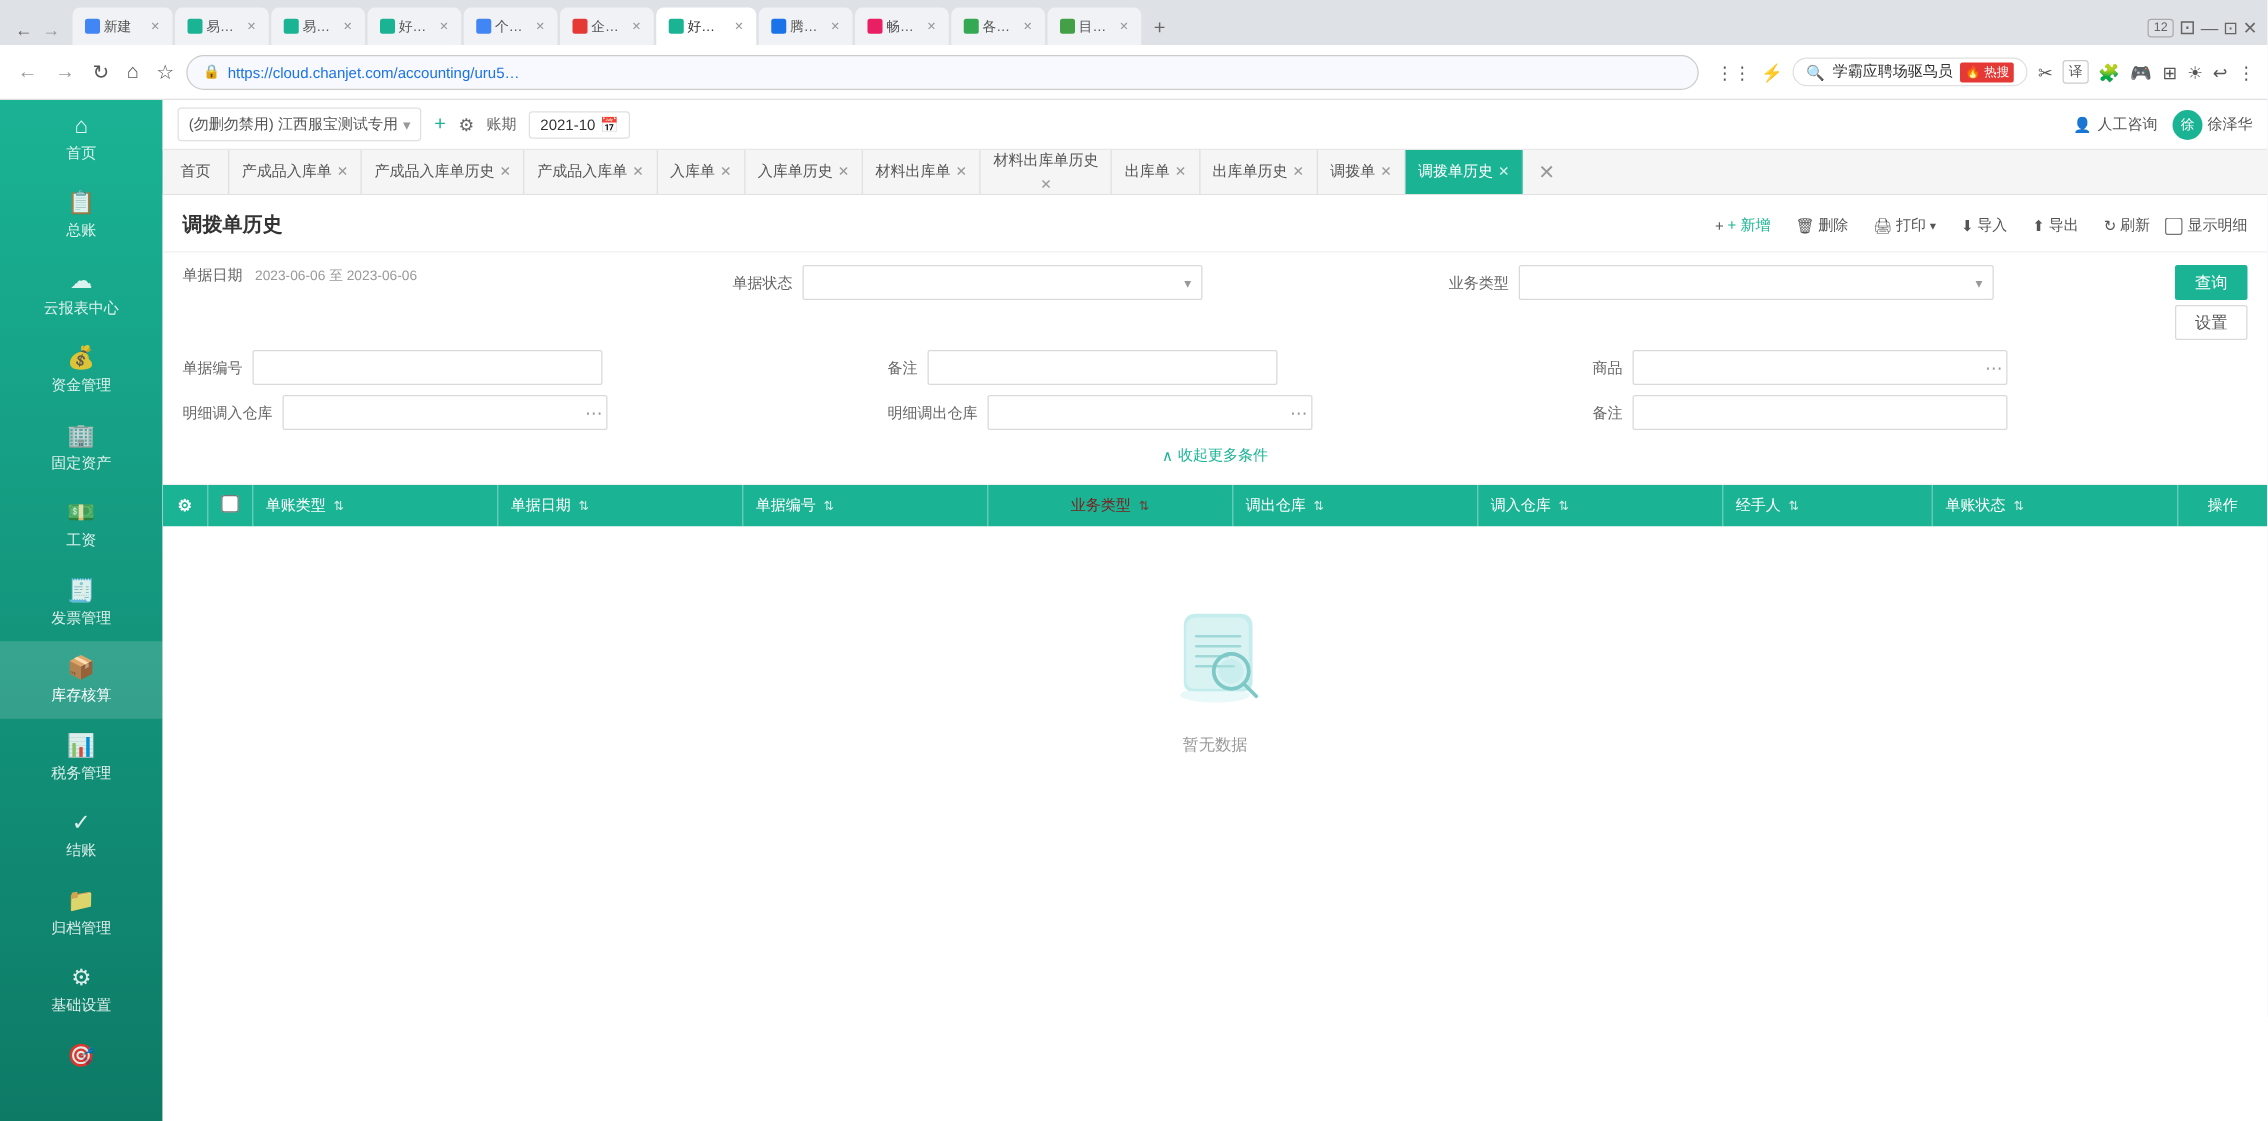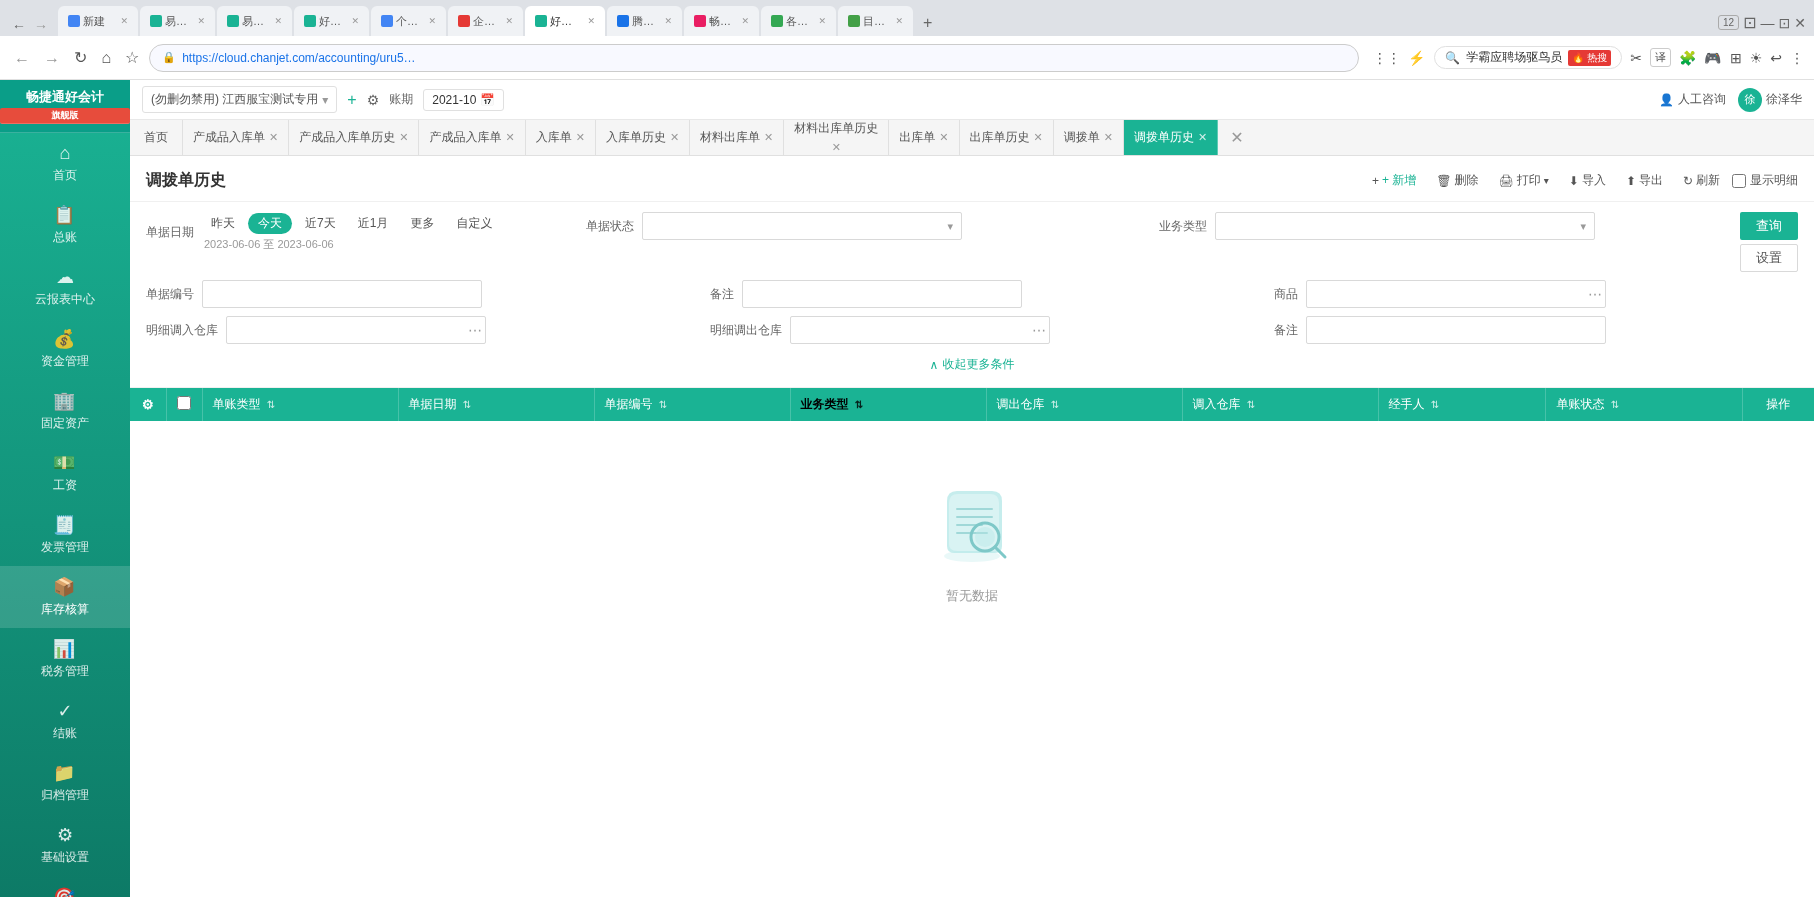--- a/index.html
+++ b/index.html
@@ -120,24 +120,20 @@
     <span style="cursor:pointer;">⊞</span>
     <span style="cursor:pointer;">☀</span>
     <span style="cursor:pointer;">↩</span>
     <span style="cursor:pointer;">⋮</span>
   </div>
 </div>
 
 <div class="app-container">
 
   <div class="sidebar">
-    <div class="sidebar-logo">
-      <span style="font-size:13px;font-weight:bold;">畅捷通好会计</span>
-      <span class="sidebar-logo .logo-sub" style="font-size:9px;background:#e74c3c;color:#fff;padding:1px 5px;border-radius:2px;margin-top:2px;">旗舰版</span>
-    </div>
     <div class="sidebar-item">
       <span class="si-icon">⌂</span>
       <span>首页</span>
     </div>
     <div class="sidebar-item">
       <span class="si-icon">📋</span>
       <span>总账</span>
     </div>
     <div class="sidebar-item">
       <span class="si-icon">☁</span>
@@ -299,28 +295,20 @@
           </label>
         </div>
       </div>
 
       <div style="padding:10px 16px;border-bottom:1px solid #f0f0f0;">
 
         <div style="display:flex;align-items:flex-start;gap:0;margin-bottom:8px;">
           <div style="display:flex;align-items:center;gap:8px;flex:none;min-width:420px;">
             <span style="color:#666;font-size:12px;white-space:nowrap;">单据日期</span>
             <div style="display:flex;flex-direction:column;gap:2px;">
-              <div style="display:flex;align-items:center;gap:4px;">
-                <span style="padding:2px 8px;font-size:12px;color:#555;cursor:pointer;border:1px solid transparent;border-radius:2px;">昨天</span>
-                <span style="padding:2px 10px;font-size:12px;color:#fff;cursor:pointer;background:#1ab394;border-radius:50px;">今天</span>
-                <span style="padding:2px 8px;font-size:12px;color:#555;cursor:pointer;border:1px solid transparent;border-radius:2px;">近7天</span>
-                <span style="padding:2px 8px;font-size:12px;color:#555;cursor:pointer;border:1px solid transparent;border-radius:2px;">近1月</span>
-                <span style="padding:2px 8px;font-size:12px;color:#555;cursor:pointer;border:1px solid transparent;border-radius:2px;">更多</span>
-                <span style="padding:2px 8px;font-size:12px;color:#555;cursor:pointer;border:1px solid transparent;border-radius:2px;">自定义</span>
-              </div>
               <div style="font-size:11px;color:#999;padding-left:2px;">2023-06-06 至 2023-06-06</div>
             </div>
           </div>
           <div style="display:flex;align-items:center;gap:8px;flex:1;padding-left:20px;">
             <span style="color:#666;font-size:12px;white-space:nowrap;">单据状态</span>
             <div style="flex:1;height:28px;border:1px solid #d9d9d9;border-radius:2px;padding:0 8px;font-size:12px;display:flex;align-items:center;justify-content:space-between;cursor:pointer;background:#fff;max-width:320px;">
               <span></span>
               <span style="color:#999;font-size:11px;">▾</span>
             </div>
           </div>
@@ -400,21 +388,21 @@
                 <span style="font-size:10px;margin-left:3px;opacity:0.8;">⇅</span>
               </th>
               <th style="color:#fff;font-size:12px;font-weight:normal;padding:8px 10px;text-align:left;white-space:nowrap;border-right:1px solid rgba(255,255,255,0.2);cursor:pointer;">
                 <span>单据日期</span>
                 <span style="font-size:10px;margin-left:3px;opacity:0.8;">⇅</span>
               </th>
               <th style="color:#fff;font-size:12px;font-weight:normal;padding:8px 10px;text-align:left;white-space:nowrap;border-right:1px solid rgba(255,255,255,0.2);cursor:pointer;">
                 <span>单据编号</span>
                 <span style="font-size:10px;margin-left:3px;opacity:0.8;">⇅</span>
               </th>
-              <th style="color:#000000;font-size:12px;font-weight:bold;padding:8px 10px;text-align:left;white-space:nowrap;border-right:1px solid rgba(255,255,255,0.2);cursor:pointer;">
+              <th style="color:#7f1d1d;font-size:12px;font-weight:normal;padding:8px 10px;text-align:center;white-space:nowrap;border-right:1px solid rgba(255,255,255,0.2);cursor:pointer;">
                 <span>业务类型</span>
                 <span style="font-size:10px;margin-left:3px;opacity:0.8;">⇅</span>
               </th>
               <th style="color:#fff;font-size:12px;font-weight:normal;padding:8px 10px;text-align:left;white-space:nowrap;border-right:1px solid rgba(255,255,255,0.2);cursor:pointer;">
                 <span>调出仓库</span>
                 <span style="font-size:10px;margin-left:3px;opacity:0.8;">⇅</span>
               </th>
               <th style="color:#fff;font-size:12px;font-weight:normal;padding:8px 10px;text-align:left;white-space:nowrap;border-right:1px solid rgba(255,255,255,0.2);cursor:pointer;">
                 <span>调入仓库</span>
                 <span style="font-size:10px;margin-left:3px;opacity:0.8;">⇅</span>

